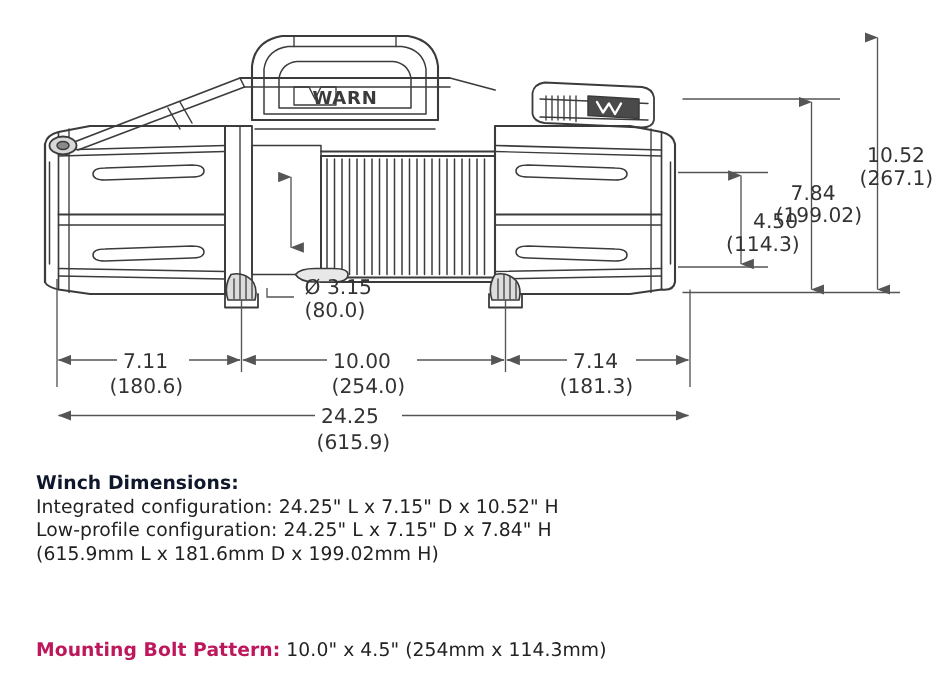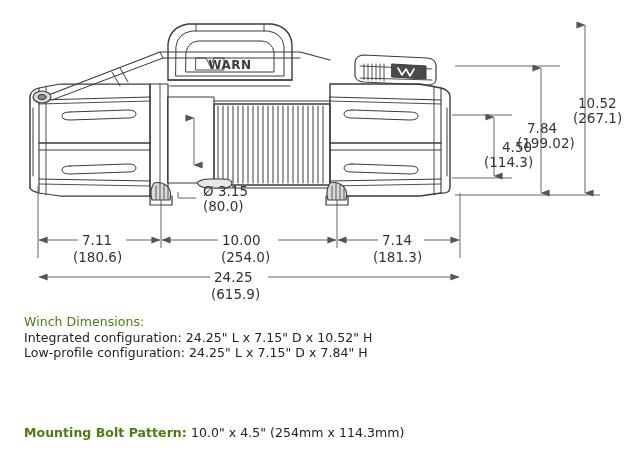--- a/index.html
+++ b/index.html
@@ -19,44 +19,44 @@
   #drawing svg{display:block;}
 
   
   #specs{
     position:absolute;
     left:24px;
     top:314px;
     width:580px;
   }
   .spec-head{
-    font-weight:normal;
+    font-weight:bold;
     font-size:12.5px;
     line-height:15.5px;
-    color:#4d7c0f;
+    color:#0f172a;
     letter-spacing:0.05px;
   }
   .spec-line{
     font-size:12.5px;
     line-height:15.5px;
     color:#222;
     white-space:nowrap;
     letter-spacing:0.05px;
   }
   .bolt-block{
     position:absolute;
     left:24px;
     top:425px;
     width:580px;
     font-size:12.5px;
     line-height:15.5px;
     white-space:nowrap;
     letter-spacing:0.05px;
   }
-  .bolt-label{font-weight:bold;color:#4d7c0f;}
+  .bolt-label{font-weight:bold;color:#be185d;}
   .bolt-value{color:#222;}
 </style>
 </head>
 <body>
 
 <div id="page">
 
   <div id="drawing">
   <svg width="625" height="305" viewBox="0 0 625 305" xmlns="http://www.w3.org/2000/svg">
     <defs>
@@ -300,20 +300,21 @@
     </g>
 
     <text x="230" y="69" text-anchor="middle" font-family="DejaVu Sans, Liberation Sans, sans-serif" font-size="12" font-weight="bold" letter-spacing="0.5" fill="#3b3b3b">WARN</text>
   </svg>
   </div>
 
   <div id="specs">
     <div class="spec-head">Winch Dimensions:</div>
     <div class="spec-line">Integrated configuration: 24.25" L x 7.15" D x 10.52" H</div>
     <div class="spec-line">Low-profile configuration: 24.25" L x 7.15" D x 7.84" H</div>
+    <div class="spec-line">(615.9mm L x 181.6mm D x 199.02mm H)</div>
   </div>
 
   <div class="bolt-block">
     <span class="bolt-label">Mounting Bolt Pattern:</span>
     <span class="bolt-value">10.0" x 4.5" (254mm x 114.3mm)</span>
   </div>
 
 </div>
 
 </body></html>

